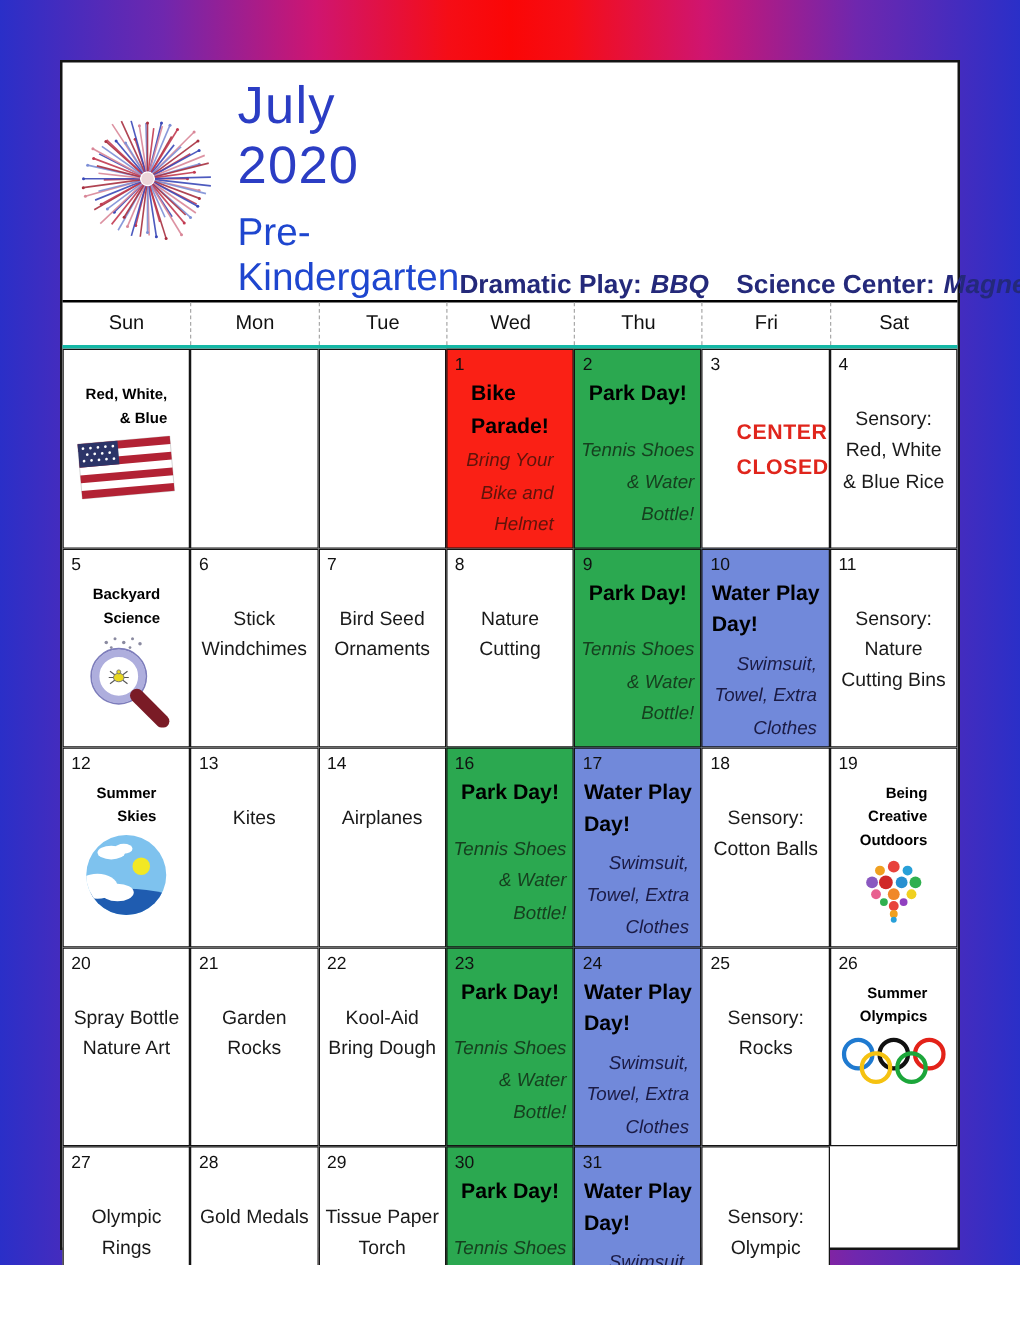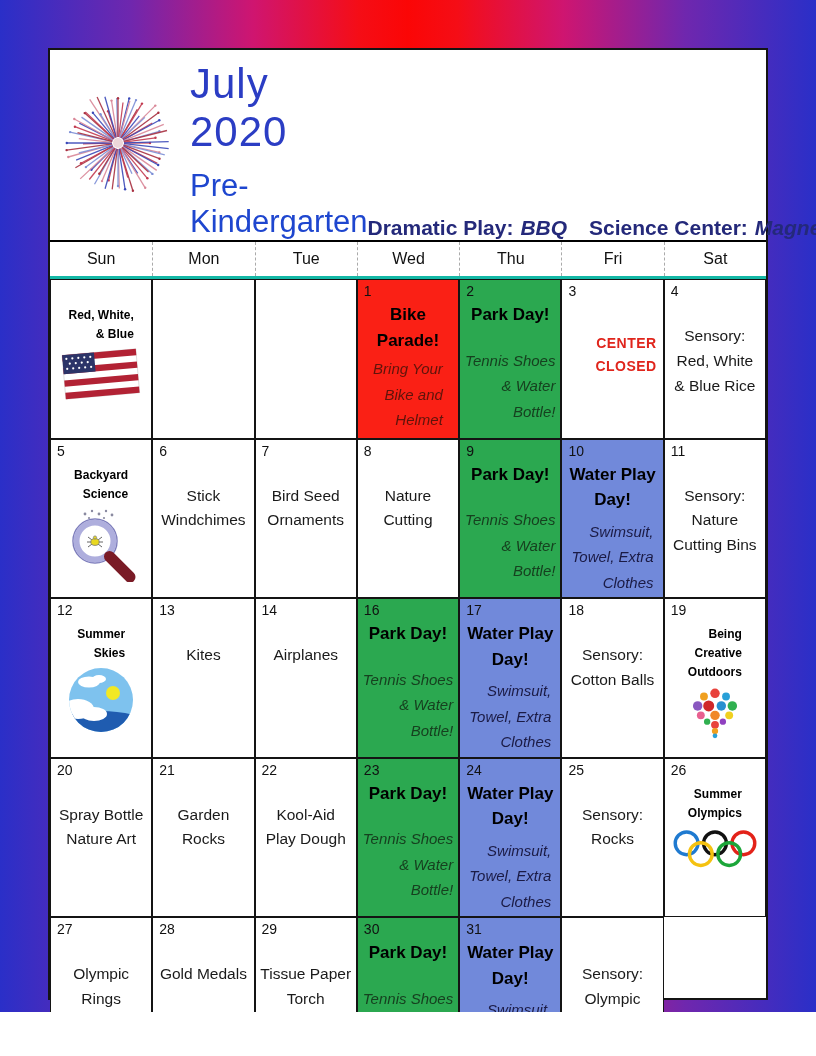--- a/index.html
+++ b/index.html
@@ -24,30 +24,30 @@
   .dayhead.first{border-left:none;}
   .grid{flex:1;display:grid;grid-template-columns:repeat(7,1fr);grid-template-rows:repeat(5,1fr);}
   .cell{border:1px solid #141414;padding:2px 4px;display:flex;flex-direction:column;
     align-items:center;box-sizing:border-box;overflow:hidden;background:#fff;}
   .num{align-self:flex-start;font-size:14px;color:#111;min-height:17px;padding:1px 0 0 2px;}
   .theme-title{font-weight:bold;font-size:12px;line-height:1.6;text-align:right;
     white-space:pre-line;margin-top:6px;color:#000;}
   .theme-icon{margin-top:4px;flex-shrink:0;}
   .activity-text{font-size:15.5px;line-height:1.6;text-align:center;white-space:pre-line;
     margin-top:24px;color:#1a1a1a;}
-  .event-title{font-weight:bold;font-size:17px;line-height:1.5;text-align:center;
+  .event-title{font-weight:bold;font-size:17px;line-height:1.5;text-align:left;
     white-space:pre-line;margin-top:2px;color:#000;}
   .event-sub{font-style:italic;font-size:15px;line-height:1.7;text-align:right;white-space:pre-line;}
   .event-red{background:var(--event-red,#fa2015);}
   .event-red .event-sub{color:var(--red-sub-text,#5e140b);margin-top:3px;}
   .event-green{background:var(--event-green,#2ba850);}
   .event-green .event-sub{color:var(--green-sub-text,#16401f);margin-top:20px;}
   .event-blue{background:var(--event-blue,#7189da);}
   .event-blue .event-sub{color:var(--blue-sub-text,#1b1b45);margin-top:6px;}
-  .closed-text{font-weight:bold;font-size:14px;line-height:1.65;text-align:right;
+  .closed-text{font-weight:bold;font-size:17px;line-height:1.65;text-align:left;
     white-space:pre-line;color:var(--closed-red,#e0251c);margin-top:32px;letter-spacing:.5px;margin-left:27px;}
 </style>
 </head>
 <body>
 
 <div class="page">
   <div class="panel">
     <div class="header">
       <div class="fireworks">
           <svg width="132" height="124" viewBox="0 0 132 124">
@@ -387,21 +387,21 @@
 Nature Art</div>
         </div>
         <div class="cell activity">
           <div class="num">21</div>
           <div class="activity-text">Garden
 Rocks</div>
         </div>
         <div class="cell activity">
           <div class="num">22</div>
           <div class="activity-text">Kool-Aid
-Play Dough</div>
+Bring Dough</div>
         </div>
         <div class="cell event-green">
           <div class="num">23</div>
           <div class="event-title">Park Day!</div>
           <div class="event-sub">Tennis Shoes
 &amp;  Water
 Bottle!</div>
         </div>
         <div class="cell event-blue">
           <div class="num">24</div>

